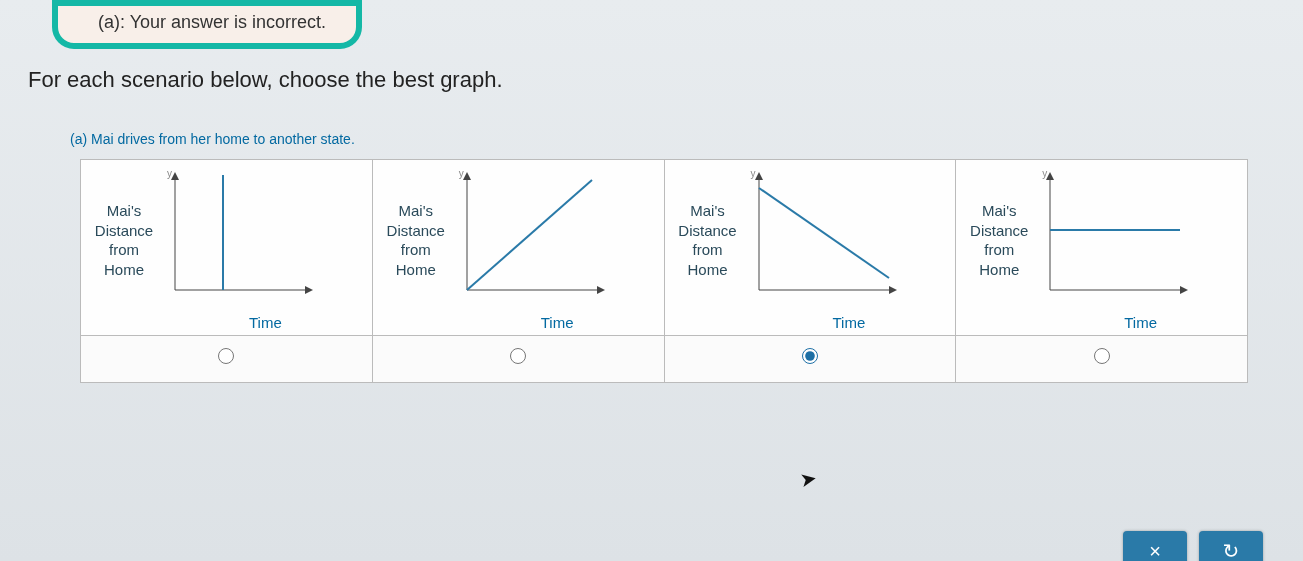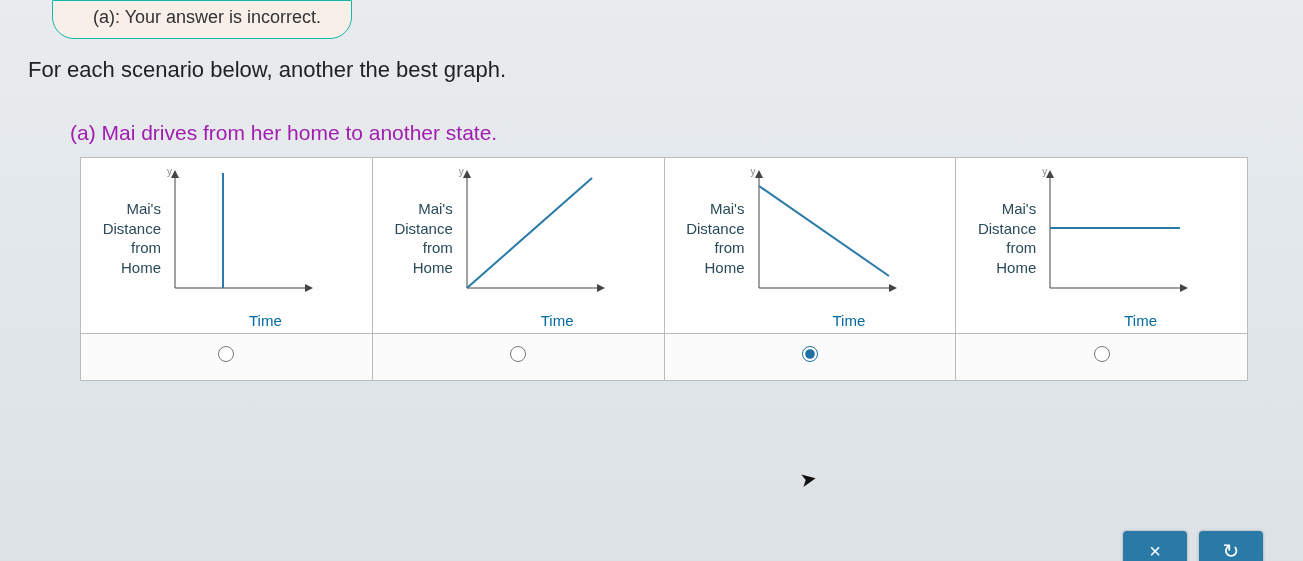--- a/index.html
+++ b/index.html
@@ -9,36 +9,36 @@
       background: linear-gradient(to bottom, #e8ecef, #dde2e6);
       font-family: Arial, sans-serif;
       color: #1a4d5c;
       padding: 0;
       overflow: hidden;
       position: relative;
     }
     .feedback-bubble {
       margin: 0 0 18px 52px;
       display: inline-block;
-      border: 1px solid #14b8a6;
+      border: 6px solid #14b8a6;
       background: #f8efe9;
       border-radius: 0 0 22px 22px;
       padding: 6px 30px 10px 40px;
       color: #333;
       font-size: 18px;
     }
     .instruction {
       margin: 0 0 38px 28px;
       font-size: 22px;
       color: #222;
     }
     .question-label {
       margin: 0 0 12px 70px;
-      font-size: 21px;
-      color: #a21caf;
+      font-size: 14px;
+      color: #0369a1;
     }
     .options-row {
       display: flex;
       margin-left: 80px;
       margin-right: 55px;
       background: #fff;
       border: 1px solid #bbb;
       width: 1168px;
     }
     .option-cell {
@@ -51,21 +51,21 @@
     .option-cell:last-child { border-right: none; }
     .graph-area {
       display: flex;
       align-items: center;
       height: 160px;
       padding: 8px 6px;
     }
     .y-label {
       font-size: 15px;
       color: #2a4a5a;
-      text-align: right;
+      text-align: center;
       line-height: 1.3;
       padding-right: 4px;
       width: 78px;
     }
     .axes-wrap {
       position: relative;
       width: 150px;
       height: 140px;
     }
     .y-tag {
@@ -126,21 +126,21 @@
   </style>
 </head>
 <body>
 
 
 
 <div class="feedback-bubble">
   <span>(a): Your answer is incorrect.</span>
 </div>
 
-<div class="instruction">For each scenario below, another the best graph.</div>
+<div class="instruction">For each scenario below, choose the best graph.</div>
 
 <div class="question-label">(a) Mai drives from her home to another state.</div>
 
 <div class="options-row">
 
   <div class="option-cell">
     <div class="graph-area">
       <div class="y-label">
         <div>Mai's</div>
         <div>Distance</div>

